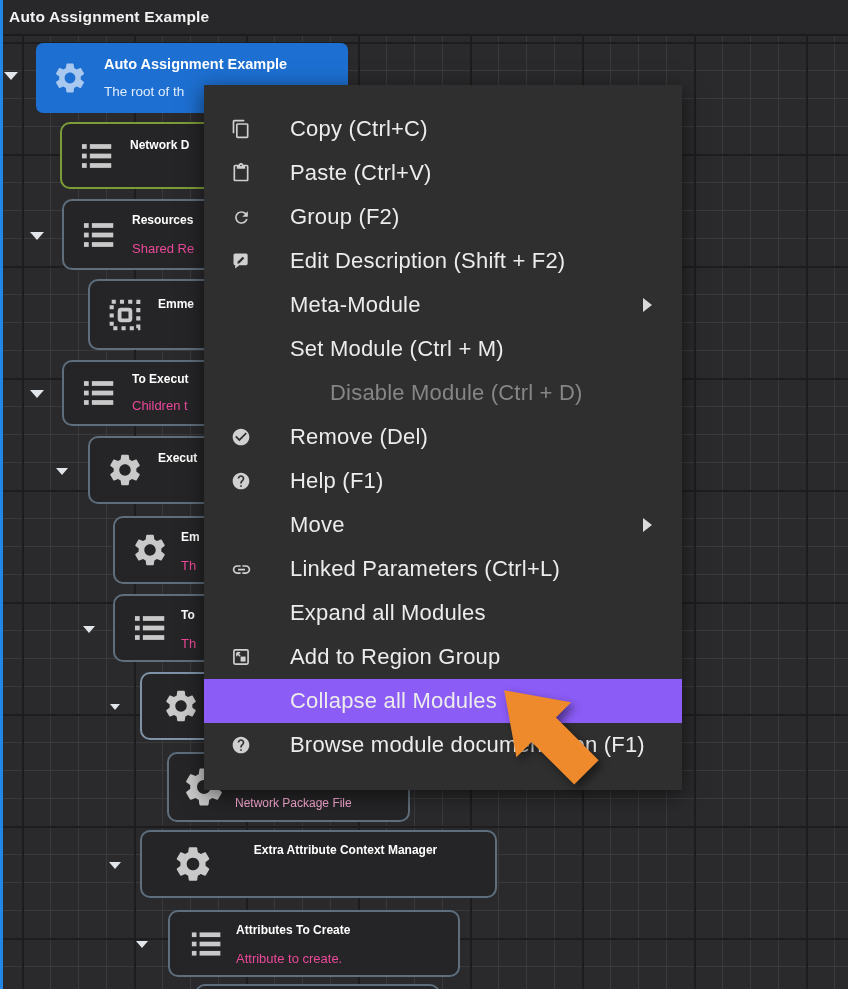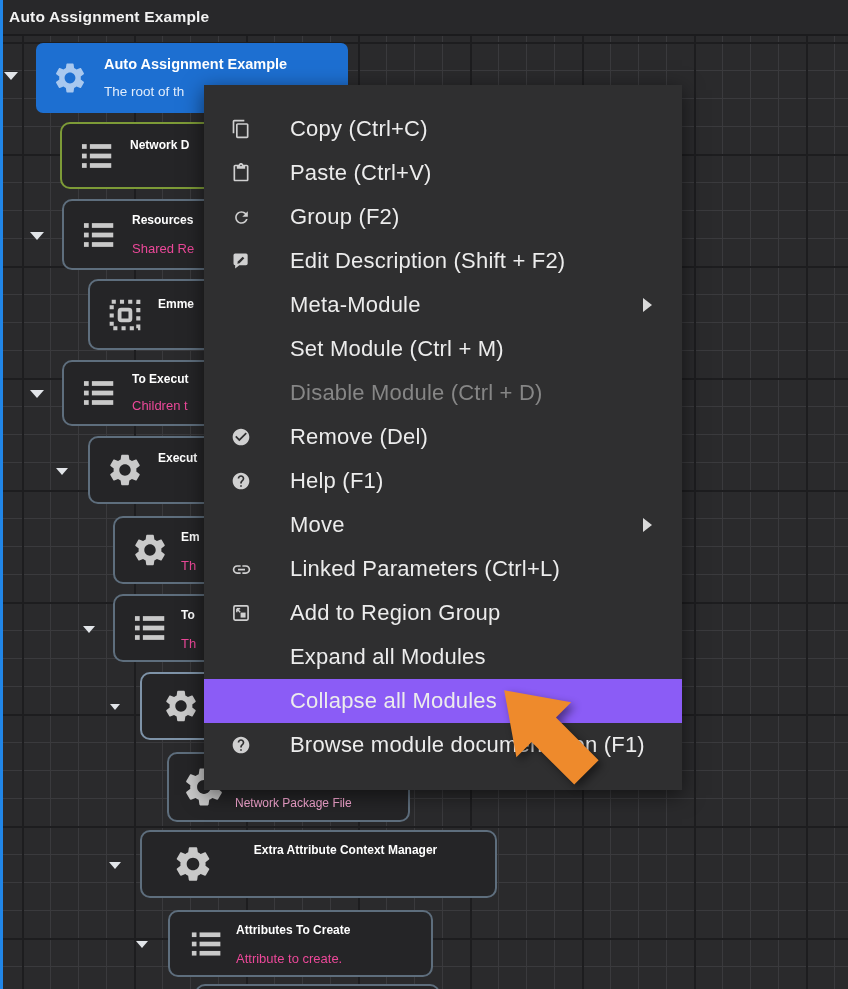--- a/index.html
+++ b/index.html
@@ -58,21 +58,21 @@
   .n8{left:113px;top:594px;width:237px;height:68px;}
   .n8 .t{top:12px;left:66px;} .n8 .s{top:40px;left:66px;}
   .n9{left:140px;top:672px;width:210px;height:68px;border-color:#7e93a8;}
   .n9 .node-icon{left:20px;}
   .n10{left:167px;top:752px;width:243px;height:70px;}
   .n10 .node-icon{left:12px;top:10px;transform:none;width:46px;height:46px;}
   .n10 .t{top:42px;left:66px;font-weight:400;color:#f9a8d4;}
   .n11{left:140px;top:830px;width:357px;height:68px;padding-left:34px;}
   .n11 .node-icon{left:30px;width:42px;height:42px;}
   .n11 .t{top:11px;left:64px;right:10px;text-align:center;white-space:nowrap;}
-  .n12{left:168px;top:910px;width:265px;height:67px;}
+  .n12{left:168px;top:910px;width:292px;height:67px;}
   .n12 .node-icon{left:18px;width:37px;height:37px;}
   .n12 .t{top:11px;left:66px;} .n12 .s{top:39px;left:66px;}
   .n13{left:195px;top:984px;width:245px;height:30px;}
   
   .expander{
     position:absolute;width:0;height:0;z-index:11;
     border-left:7px solid transparent;border-right:7px solid transparent;
     border-top:8px solid #e2e5e9;
   }
   .expander.small{border-left-width:5px;border-right-width:5px;border-top-width:6px;}
@@ -86,21 +86,21 @@
   .e12{left:136px;top:941px;border-left-width:6px;border-right-width:6px;border-top-width:7px;}
   
   .context-menu{
     position:absolute;left:204px;top:85px;width:478px;height:705px;box-sizing:border-box;
     background:#2f2f30;box-shadow:0 5px 20px rgba(0,0,0,.55);
     padding:22px 0;z-index:100;
   }
   .menu-item{height:44px;position:relative;display:flex;align-items:center;font-size:22px;color:#ececec;cursor:default;}
   .menu-item .mi-icon{position:absolute;left:22px;width:30px;height:22px;display:flex;align-items:center;justify-content:center;}
   .menu-item .mi-label{margin-left:86px;white-space:nowrap;letter-spacing:.2px;}
-  .menu-item.disabled{color:#868686;}
+  .menu-item.disabled{color:#868686;padding-left:40px;}
   .menu-item.highlighted{background:#8b5cf6;}
   .submenu-arrow{
     position:absolute;right:30px;top:50%;transform:translateY(-50%);
     width:0;height:0;border-top:7px solid transparent;border-bottom:7px solid transparent;
     border-left:9px solid #dadada;
   }
   
   .anno-arrow{
     position:absolute;left:492px;top:678px;width:132px;height:132px;z-index:150;
     filter:drop-shadow(4px 4px 4px rgba(0,0,0,.45));
@@ -313,34 +313,34 @@
   <div class="menu-item">
     <span class="mi-icon">
       <svg width="21" height="21" viewBox="0 0 24 24" fill="#d0d0d0">
           <path d="M3.9 12c0-1.71 1.39-3.1 3.1-3.1h4V7H7c-2.76 0-5 2.24-5 5s2.24 5 5 5h4v-1.9H7c-1.71 0-3.1-1.39-3.1-3.1zM8 13h8v-2H8v2zm9-6h-4v1.9h4c1.71 0 3.1 1.39 3.1 3.1s-1.39 3.1-3.1 3.1h-4V17h4c2.76 0 5-2.24 5-5s-2.24-5-5-5z"></path>
         </svg>
     </span>
     <span class="mi-label">Linked Parameters (Ctrl+L)</span>
   </div>
 
   <div class="menu-item">
+    <span class="mi-label">Expand all Modules</span>
+  </div>
+
+  <div class="menu-item">
     <span class="mi-icon">
       <svg width="20" height="20" viewBox="0 0 24 24">
         <rect x="3.5" y="3.5" width="17" height="17" rx="1.5" fill="none" stroke="#d0d0d0" stroke-width="2"></rect>
         <rect x="11.5" y="11.5" width="6" height="6" fill="#d0d0d0"></rect>
         <path d="M7 7h4M7 7v4M7 7l4 4" stroke="#d0d0d0" stroke-width="1.8" fill="none"></path>
       </svg>
     </span>
     <span class="mi-label">Add to Region Group</span>
   </div>
 
-  <div class="menu-item">
-    <span class="mi-label">Expand all Modules</span>
-  </div>
-
   <div class="menu-item highlighted">
     <span class="mi-label">Collapse all Modules</span>
   </div>
 
   <div class="menu-item">
     <span class="mi-icon">
       <svg width="20" height="20" viewBox="0 0 24 24" fill="#d0d0d0">
           <path d="M12 2C6.48 2 2 6.48 2 12s4.48 10 10 10 10-4.48 10-10S17.52 2 12 2zm1 17h-2v-2h2v2zm2.07-7.75l-.9.92C13.45 12.9 13 13.5 13 15h-2v-.5c0-1.1.45-2.1 1.17-2.83l1.24-1.26c.37-.36.59-.86.59-1.41 0-1.1-.9-2-2-2s-2 .9-2 2H8c0-2.21 1.79-4 4-4s4 1.79 4 4c0 .88-.36 1.68-.93 2.25z"></path>
         </svg>
     </span>

